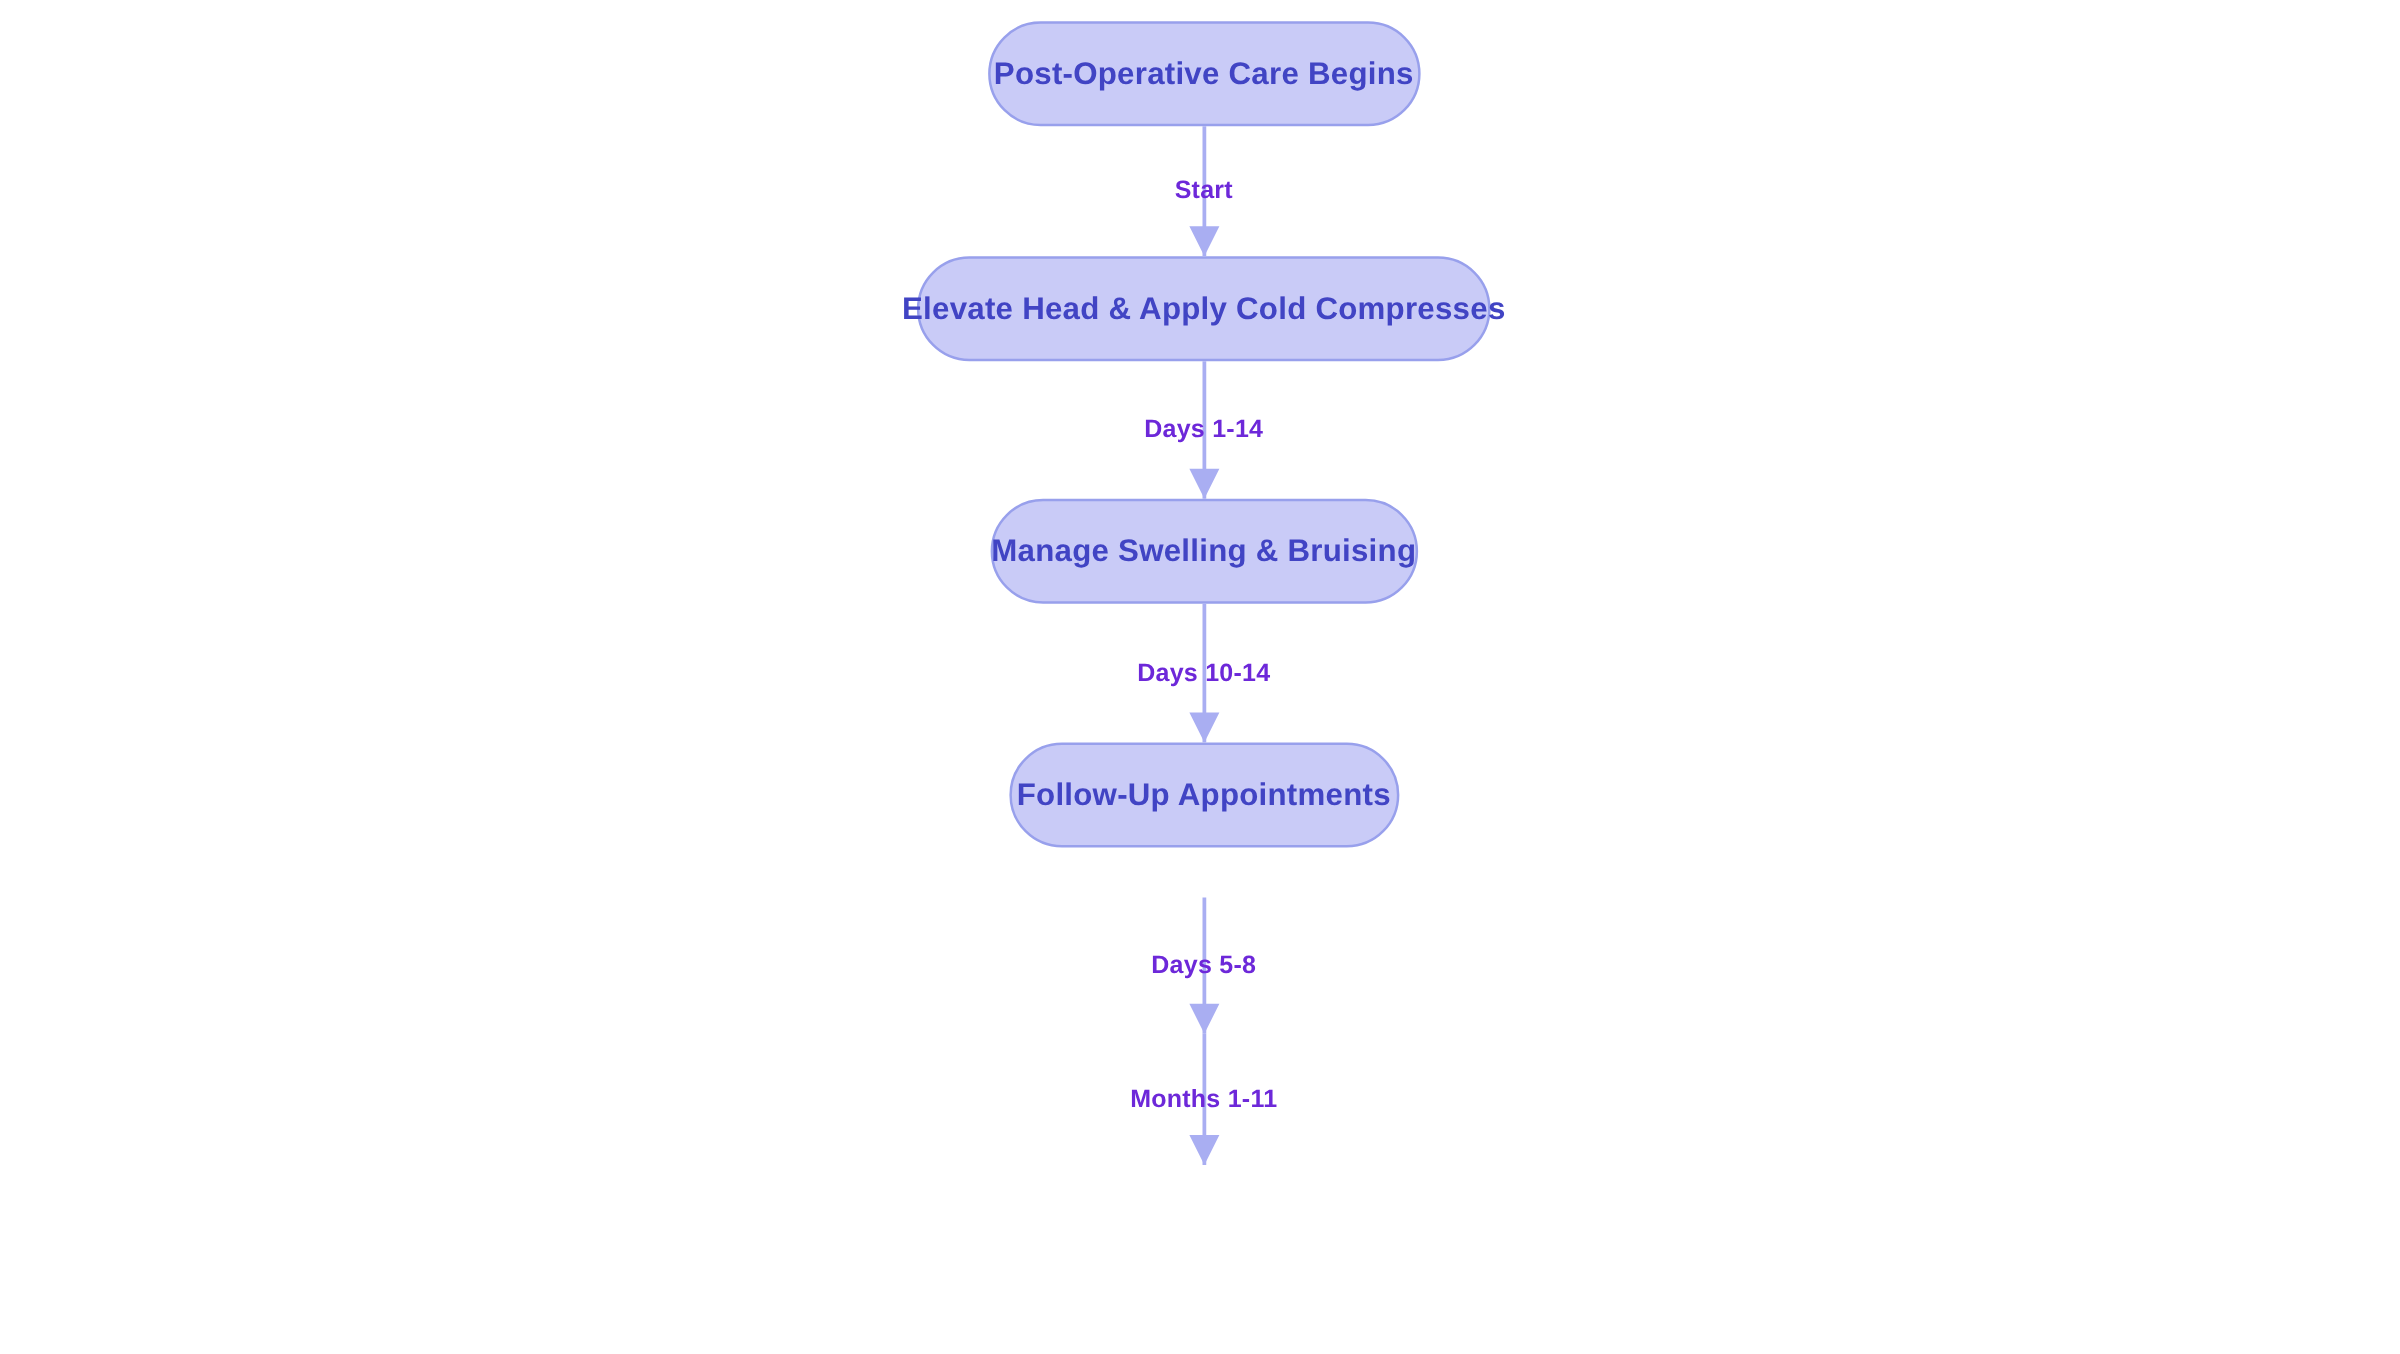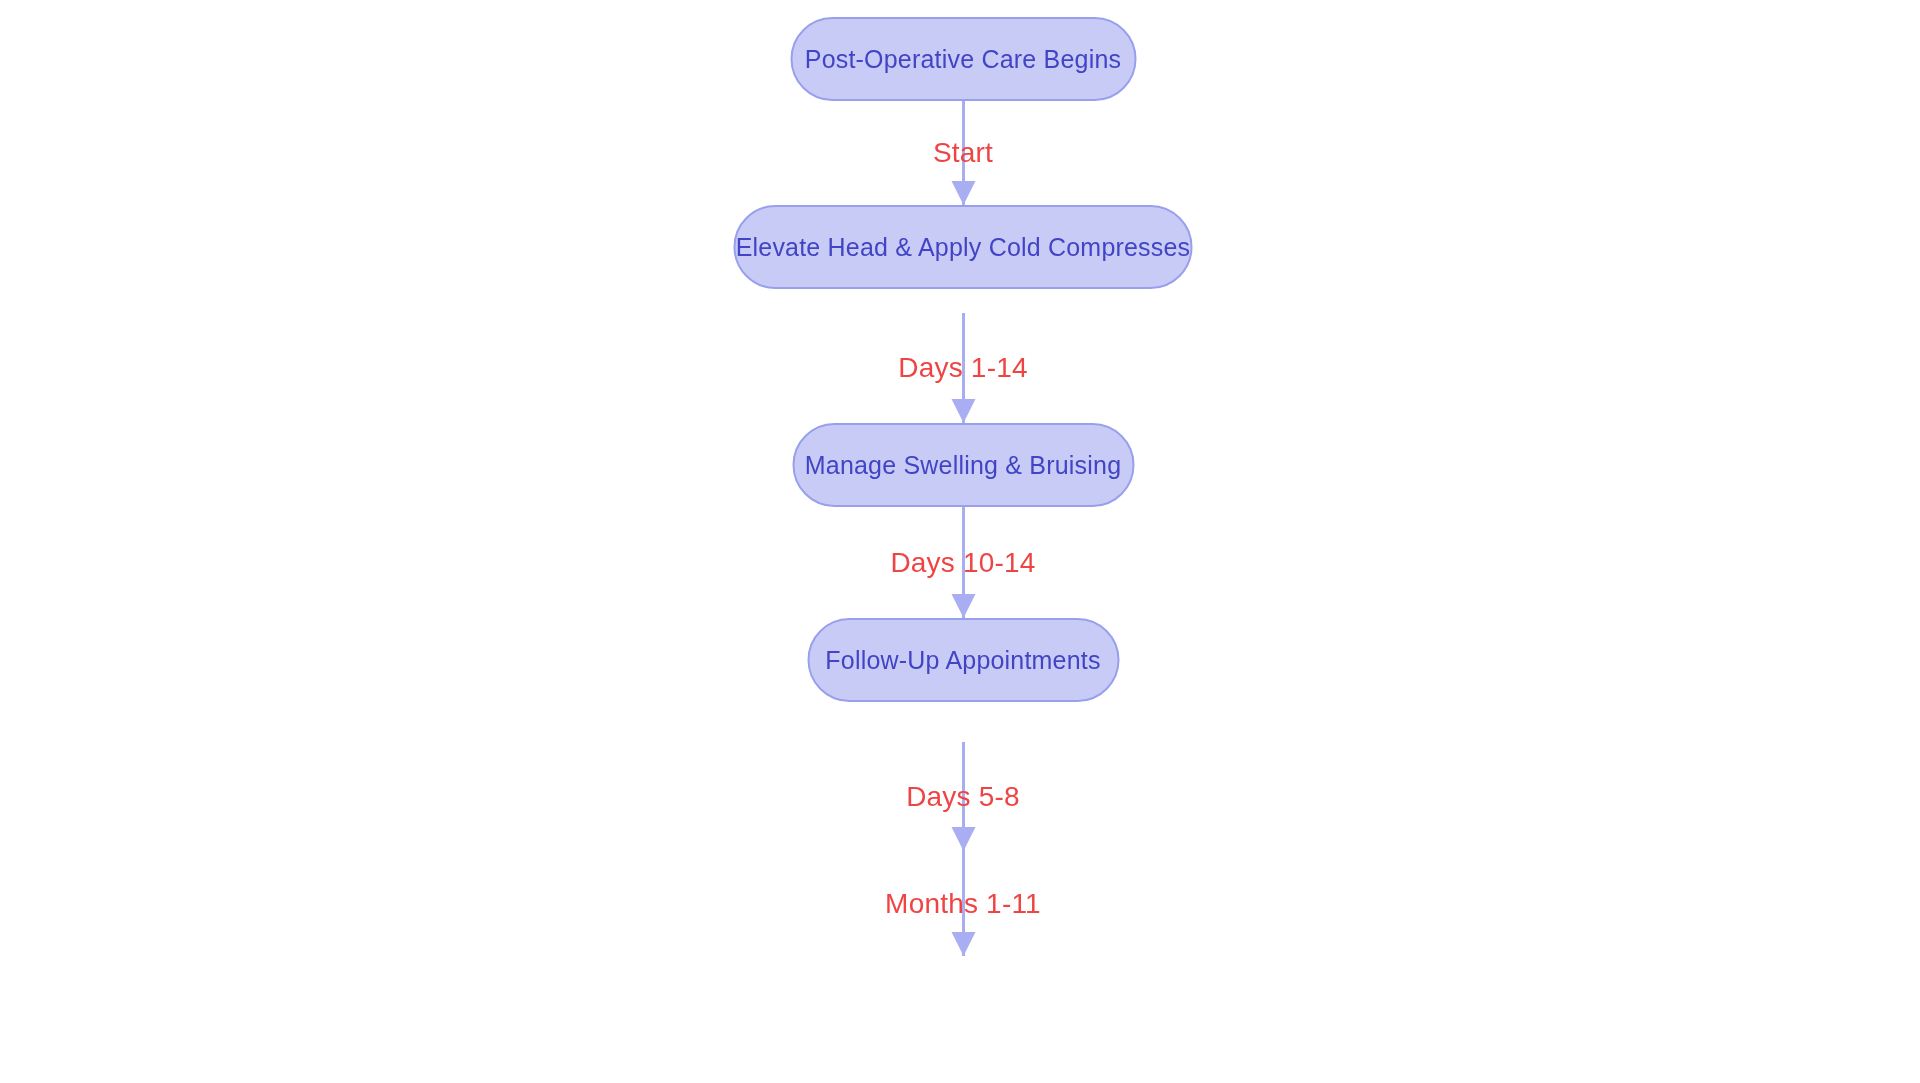--- a/index.html
+++ b/index.html
@@ -7,20 +7,21 @@
     padding: 0;
     background: #ffffff;
     font-family: "Liberation Sans", sans-serif;
   }
   .canvas {
     position: relative;
     width: 1920px;
     height: 1083px;
     background: #ffffff;
     overflow: hidden;
+    font-weight: bold;
   }
   .flow-column {
     position: absolute;
     top: 17px;
     left: 963px;
     transform: translateX(-50%);
     display: flex;
     flex-direction: column;
     align-items: center;
   }
@@ -62,22 +63,22 @@
     height: 0;
     border-left: 12px solid transparent;
     border-right: 12px solid transparent;
     border-top: 24px solid #a9aef2;
   }
   .edge-label {
     position: absolute;
     left: 50%;
     top: 50%;
     transform: translate(-50%, -50%);
-    color: #ef4444;
-    font-size: 28px;
+    color: #6d28d9;
+    font-size: 20px;
     letter-spacing: 0.2px;
     white-space: nowrap;
     z-index: 2;
   }
 </style>
 </head>
 <body>
 
 <div class="canvas">
   <div class="flow-column">
@@ -85,21 +86,21 @@
     <div class="flow-node" style="width:346px;">Post-Operative Care Begins</div>
 
     <div class="edge" style="height:104px;">
       <div class="edge-line"></div>
       <div class="edge-arrow"></div>
       <div class="edge-label">Start</div>
     </div>
 
     <div class="flow-node" style="width:459px;">Elevate Head &amp; Apply Cold Compresses</div>
 
-    <div class="edge" style="height:110px;margin-top:24px;">
+    <div class="edge" style="height:110px;">
       <div class="edge-line"></div>
       <div class="edge-arrow"></div>
       <div class="edge-label">Days 1-14</div>
     </div>
 
     <div class="flow-node" style="width:342px;">Manage Swelling &amp; Bruising</div>
 
     <div class="edge" style="height:111px;">
       <div class="edge-line"></div>
       <div class="edge-arrow"></div>

